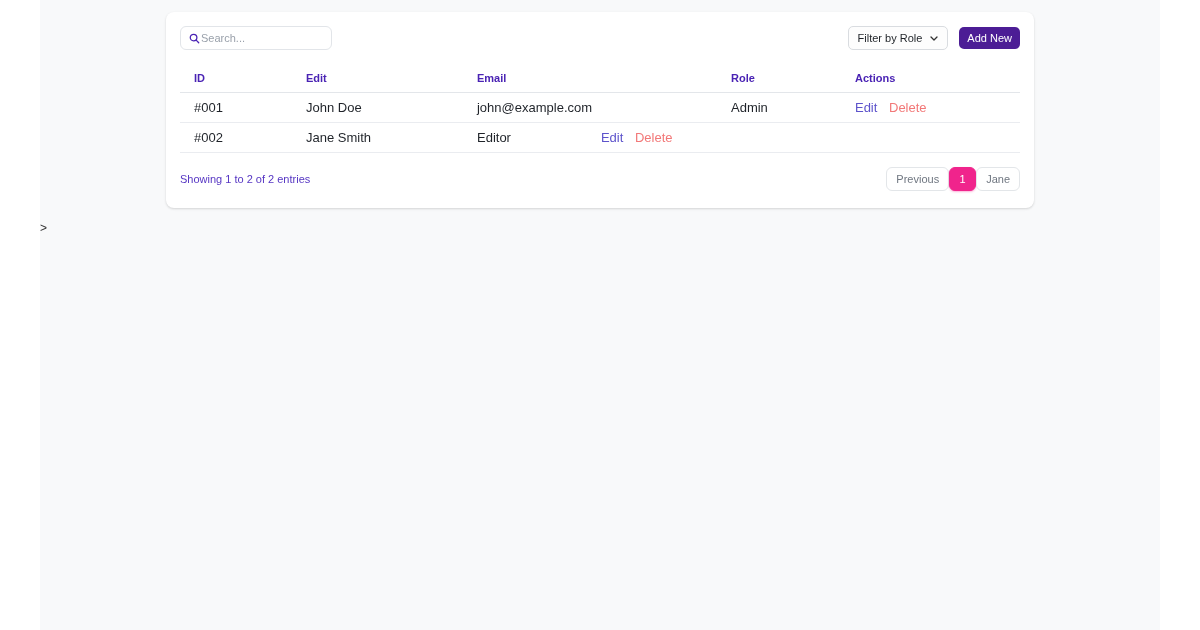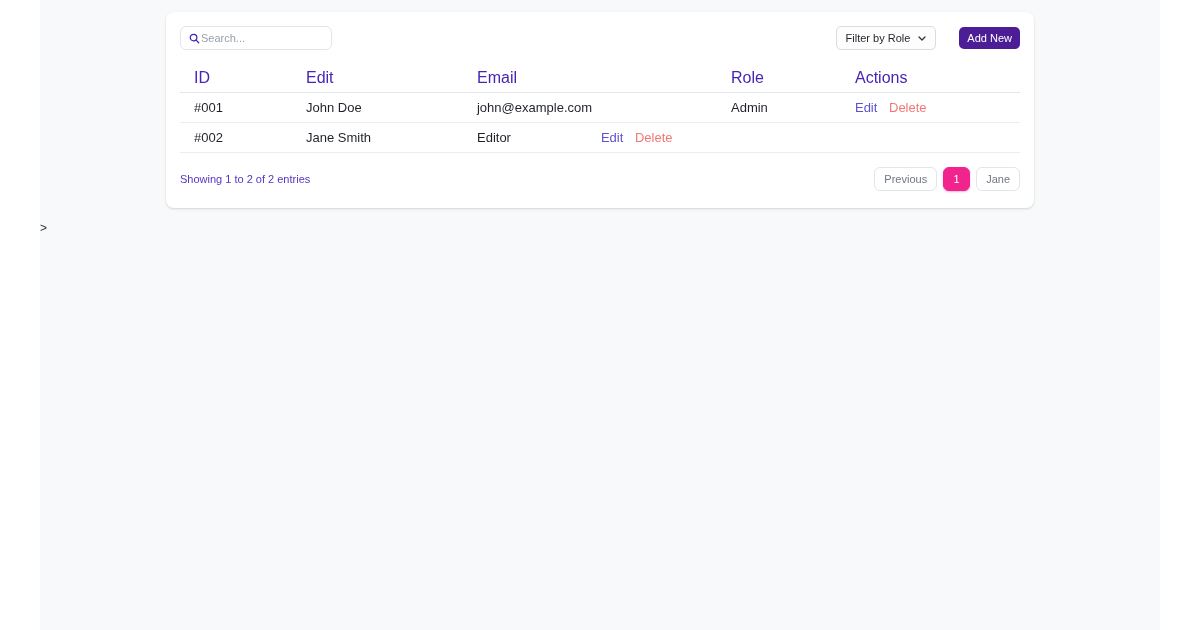--- a/index.html
+++ b/index.html
@@ -59,21 +59,21 @@
     width: 100%;
     font-family: "Liberation Sans", "DejaVu Sans", sans-serif;
     font-size: 11px;
     color: #333333;
     background: transparent;
   }
   .search input::placeholder { color: #9aa1ab; }
   .topbar-right {
     display: flex;
     align-items: center;
-    gap: 23px;
+    gap: 11px;
   }
   .select {
     display: flex;
     align-items: center;
     gap: 8px;
     height: 24px;
     padding: 0 9px;
     background: #fdfdfd;
     border: 1px solid #d9dce0;
     border-radius: 5px;
@@ -95,22 +95,22 @@
     cursor: pointer;
   }
   
   .table { margin-top: 13px; }
   .trow, .thead-row { display: flex; align-items: center; }
   .thead-row {
     height: 30px;
     border-bottom: 1px solid #e3e6ea;
   }
   .thead-row .cell {
-    font-weight: normal;
-    font-size: 16px;
+    font-weight: bold;
+    font-size: 11px;
     color: #4a23b4;
   }
   .trow {
     height: 30px;
     border-bottom: 1px solid #eaecf0;
     font-size: 13px;
     color: #1f2329;
     justify-content: center;
   }
   .cell { padding-left: 14px; overflow: hidden; white-space: nowrap; }
@@ -134,21 +134,21 @@
   .cardfooter {
     margin-top: 14px;
     display: flex;
     justify-content: space-between;
     align-items: center;
   }
   .summary {
     font-size: 11px;
     color: #5636c3;
   }
-  .pagination { display: flex; align-items: center; gap: 6px; }
+  .pagination { display: flex; align-items: center; }
   .page-btn {
     height: 24px;
     padding: 0 9px;
     background: #ffffff;
     border: 1px solid #e3e6e9;
     border-radius: 6px;
     color: #6f7680;
     font-family: "Liberation Sans", "DejaVu Sans", sans-serif;
     font-size: 11px;
     display: flex;

